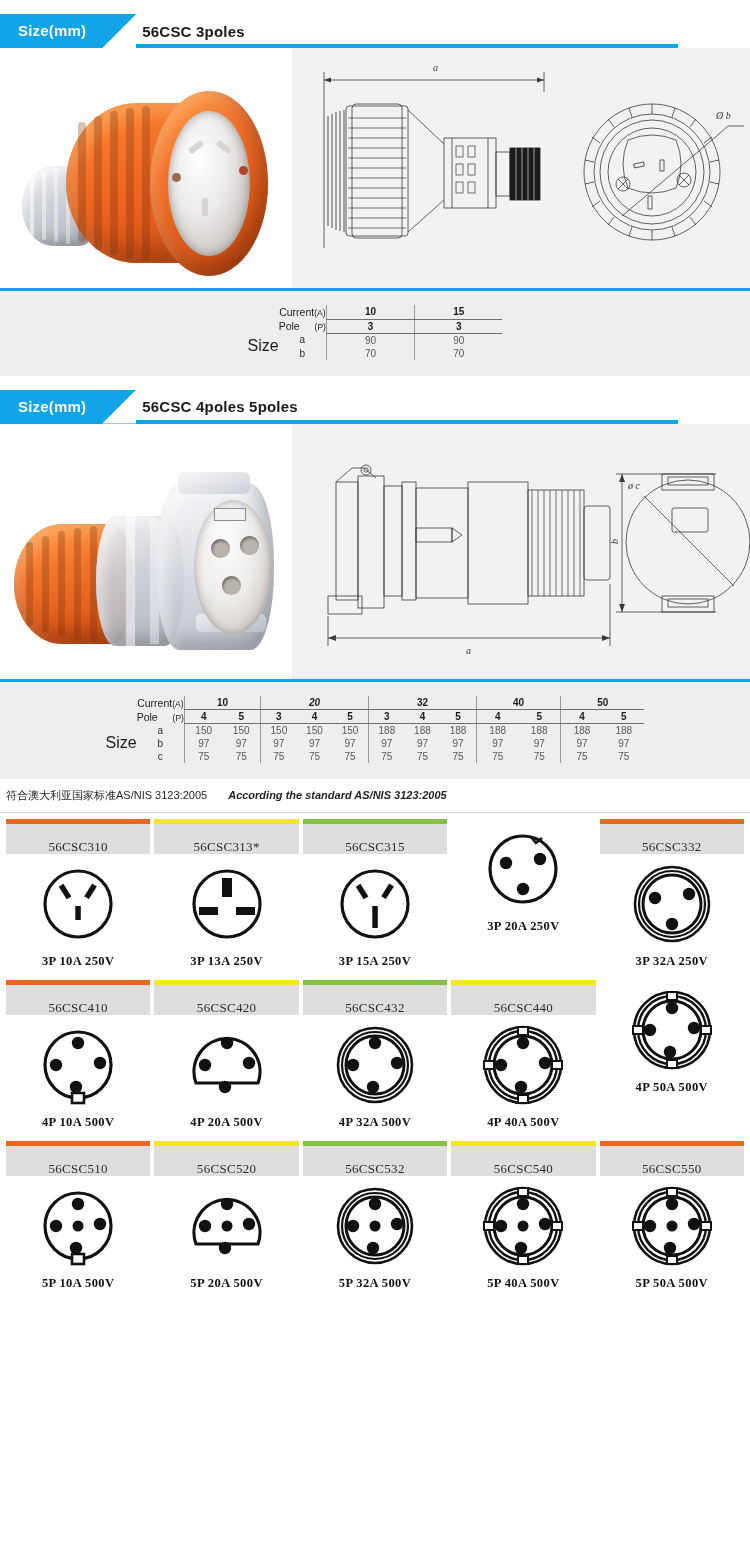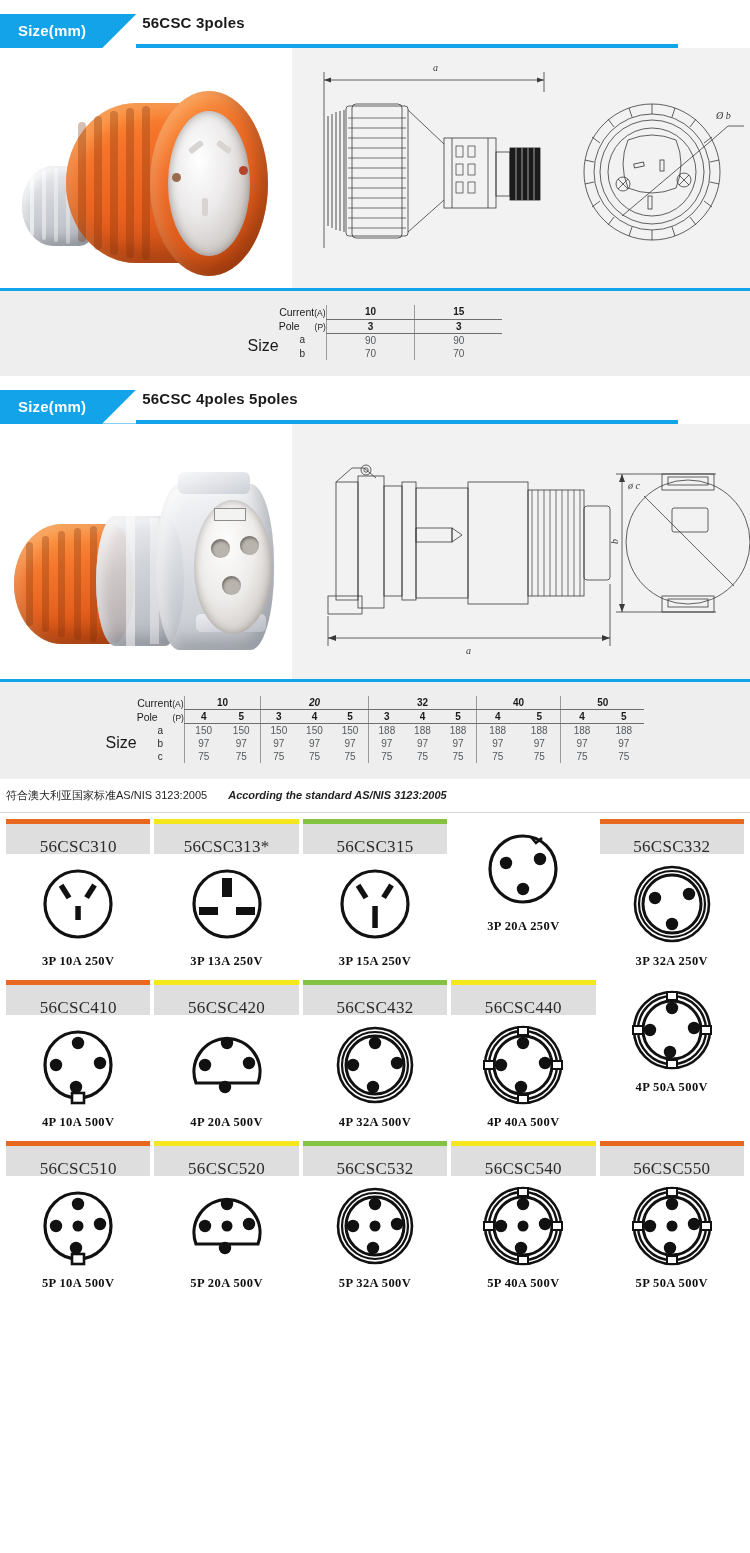--- a/index.html
+++ b/index.html
@@ -43,20 +43,21 @@
     content:"";
     position:absolute;
     top:0; left:0; right:0; bottom:0;
     background:#ffffff;
     clip-path:polygon(100% 0, 0 100%, 100% 100%);
   }
   .sec-head .bar-rest {
     flex:1;
     background:#ffffff;
     display:flex;
+    align-items:center;
     position:relative;
   }
   .sec-head .bar-rest:after{
     content:"";
     position:absolute;
     left:0; right:0; bottom:0;
     height:4px;
     background:#12a3e8;
   }
   .sec-head .model {
@@ -153,21 +154,21 @@
     position:relative;
     display:flex;
     align-items:center;
     justify-content:center;
   }
   .chip .topbar {
     position:absolute; top:0; left:0; right:0; height:5px;
   }
   .chip .code {
     font-family:"Liberation Serif", serif;
-    font-size:17px;
+    font-size:13px;
     color:#2c2c2c;
     letter-spacing:.3px;
     margin-top:20px;
   }
 
   .sock-wrap {
     height:100px;
     display:flex; align-items:center; justify-content:center;
   }
   .cap {

